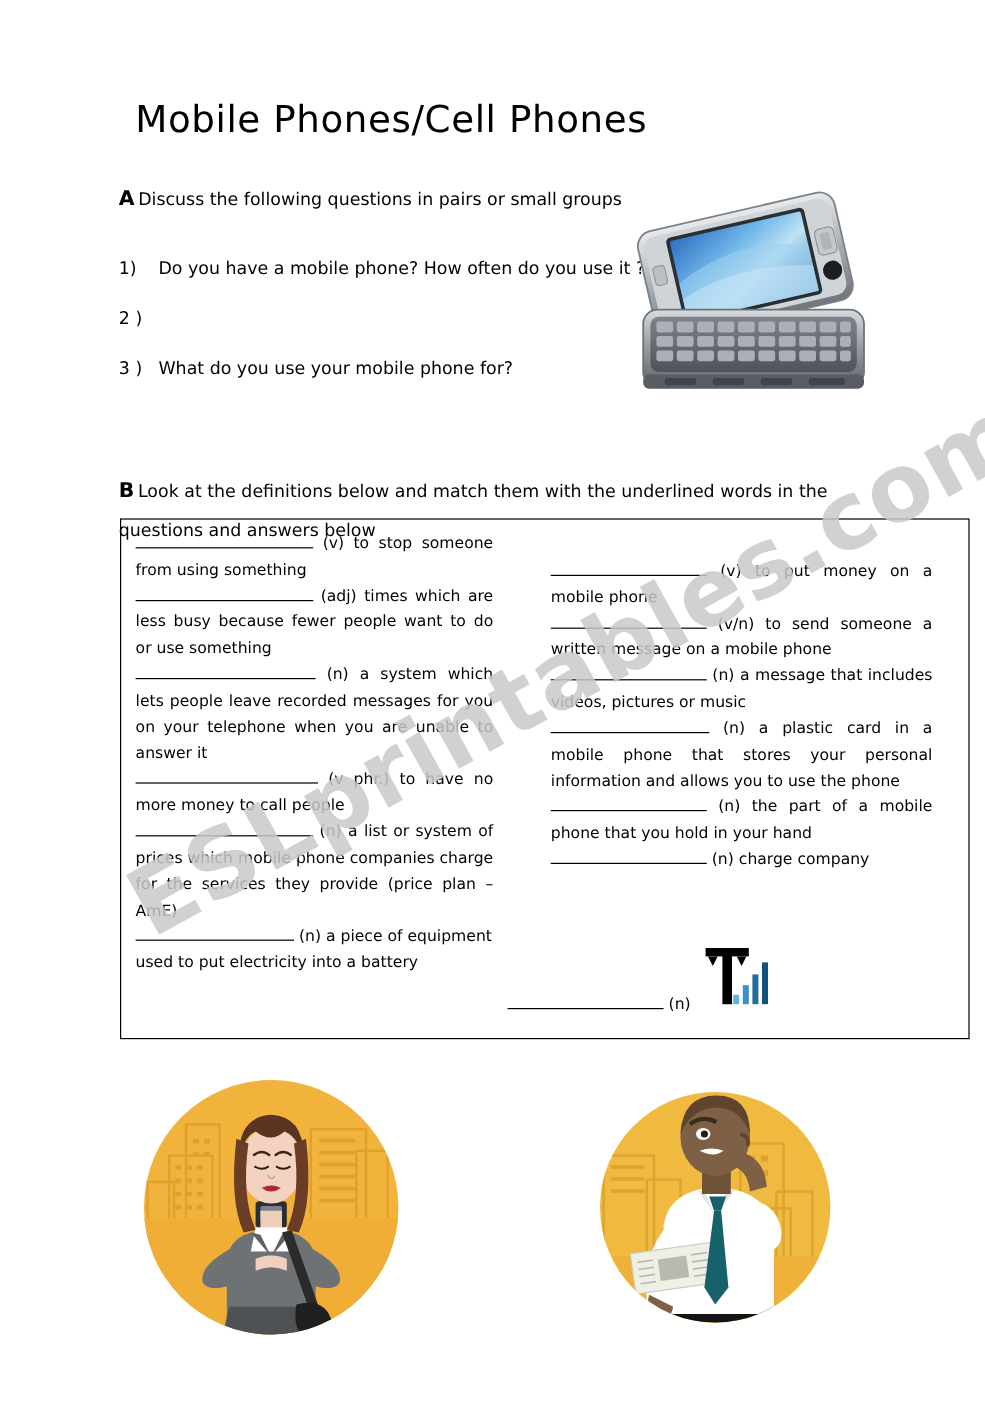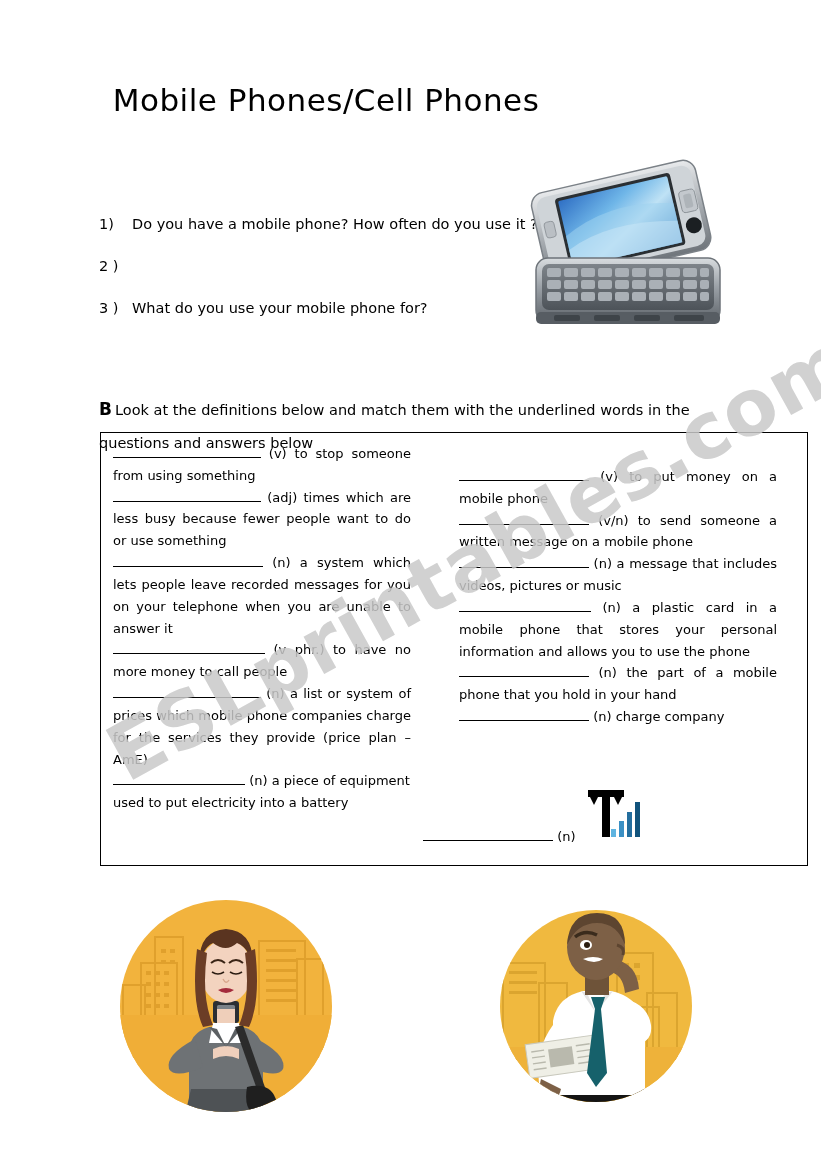--- a/index.html
+++ b/index.html
@@ -245,20 +245,23 @@
         </g>
         <rect x="16" y="160" width="184" height="12" rx="5" fill="#575d63"></rect>
         <rect x="34" y="163" width="26" height="6" rx="2" fill="#3e4449"></rect>
         <rect x="74" y="163" width="26" height="6" rx="2" fill="#3e4449"></rect>
         <rect x="114" y="163" width="26" height="6" rx="2" fill="#3e4449"></rect>
         <rect x="154" y="163" width="30" height="6" rx="2" fill="#3e4449"></rect>
       </g>
     </svg>
   </div>
 
+  <div class="sec-a-head">
+    <span class="sec-letter">A</span><span>Discuss the following questions in pairs or small groups</span>
+  </div>
 
   <div class="qlist">
     <div class="qrow">
       <span class="qnum">1)</span>
       <span>Do you have a mobile phone? How often do you use it ?</span>
     </div>
     <div class="qrow">
       <span class="qnum">2 )</span>
     </div>
     <div class="qrow">

